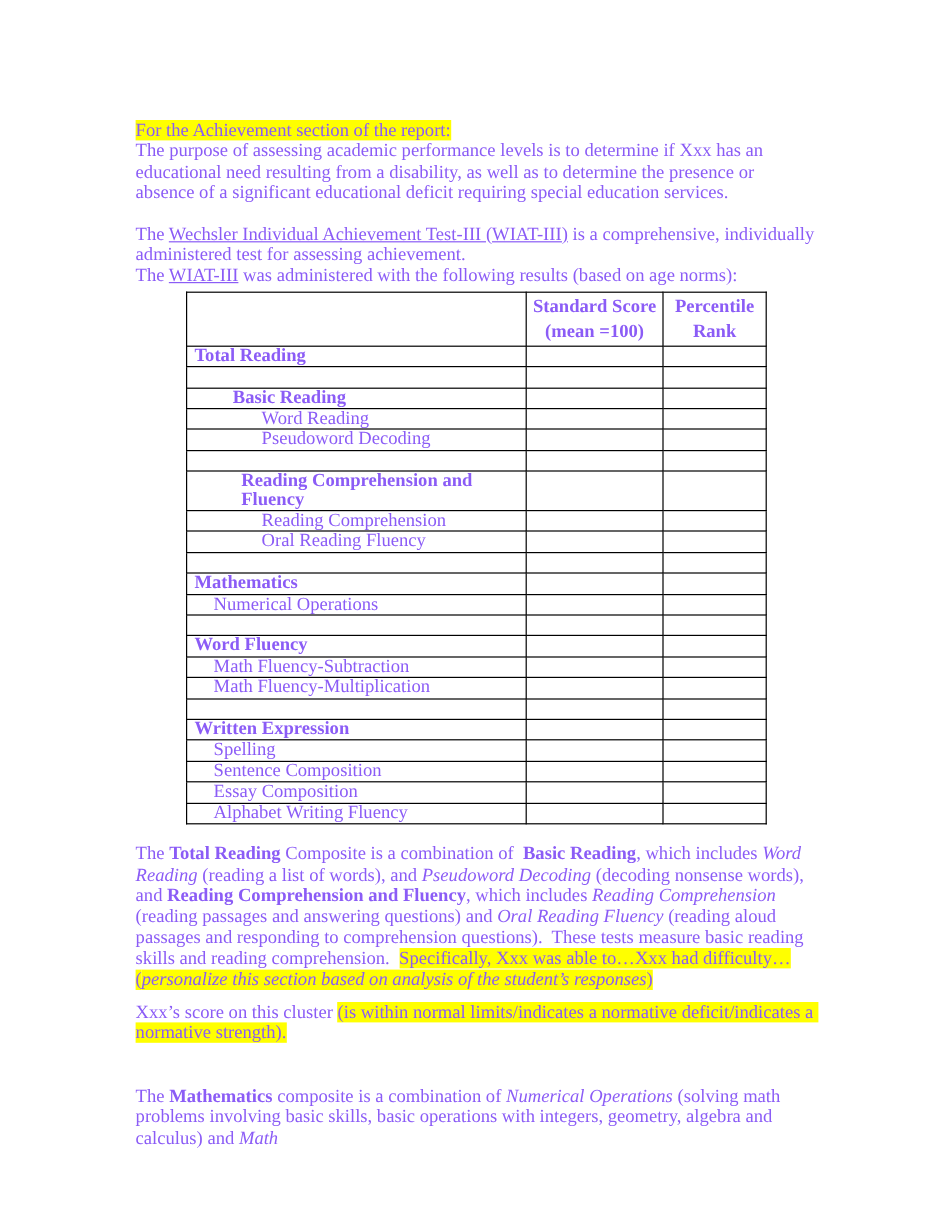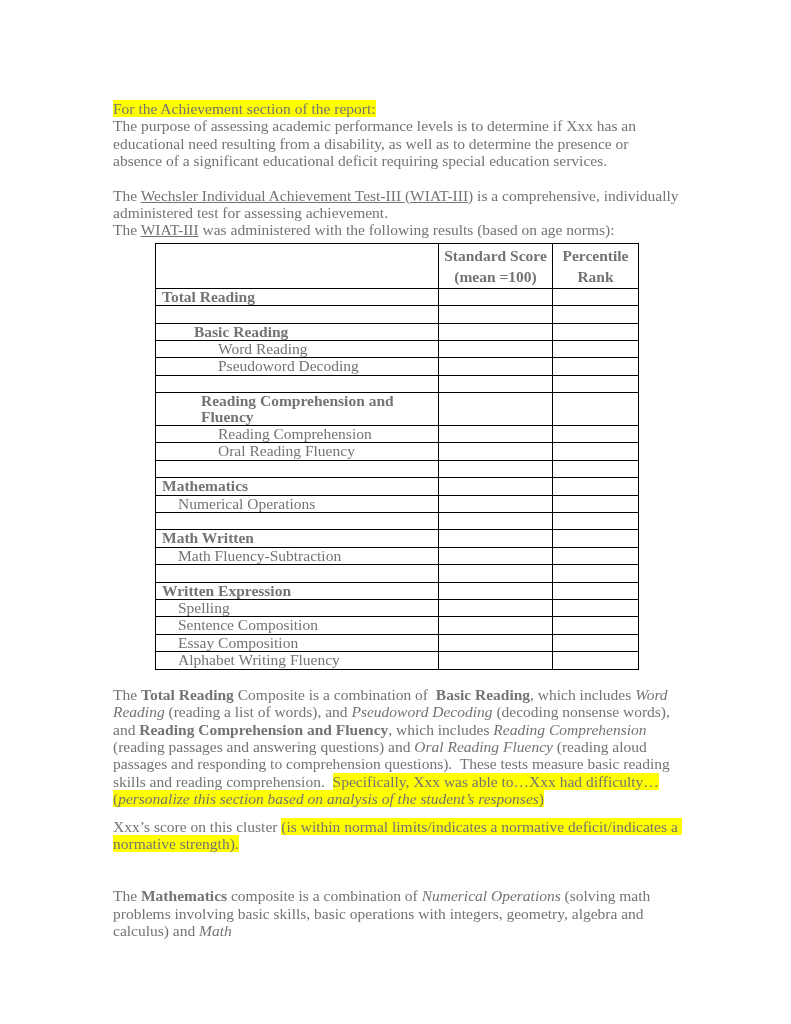--- a/index.html
+++ b/index.html
@@ -1,19 +1,19 @@
 <!DOCTYPE html>
 <html style="--hl: #ffff00;"><head>
 <meta charset="utf-8">
 <style>
   html,body{margin:0;padding:0;background:#ffffff;}
   .page{
     position:relative;
     width:791px;height:1024px;
-    background:#ffffff;color:#737373;
+    background:#ffffff;color:#8b5cf6;
     font-family:"Liberation Serif","DejaVu Serif",serif;
     font-size:15.5px;line-height:17.4px;
     overflow:hidden;
     border-radius:27px;
   }
   .content{padding:100px 110px 0 113px;}
   p{margin:0;white-space:pre-wrap;}
   .b{font-weight:bold;}
   .i{font-style:italic;}
   .u{text-decoration:underline;}
@@ -133,26 +133,31 @@
             <td style="padding-left: 22px;">Numerical Operations</td>
             <td></td>
             <td></td>
           </tr>
           <tr>
             <td style="padding-left: 6px;"></td>
             <td></td>
             <td></td>
           </tr>
           <tr>
-            <td style="padding-left: 6px; font-weight: bold;">Math Written</td>
+            <td style="padding-left: 6px; font-weight: bold;">Word Fluency</td>
             <td></td>
             <td></td>
           </tr>
           <tr>
             <td style="padding-left: 22px;">Math Fluency-Subtraction</td>
+            <td></td>
+            <td></td>
+          </tr>
+          <tr>
+            <td style="padding-left: 22px;">Math Fluency-Multiplication</td>
             <td></td>
             <td></td>
           </tr>
           <tr>
             <td style="padding-left: 6px;"></td>
             <td></td>
             <td></td>
           </tr>
           <tr>
             <td style="padding-left: 6px; font-weight: bold;">Written Expression</td>

